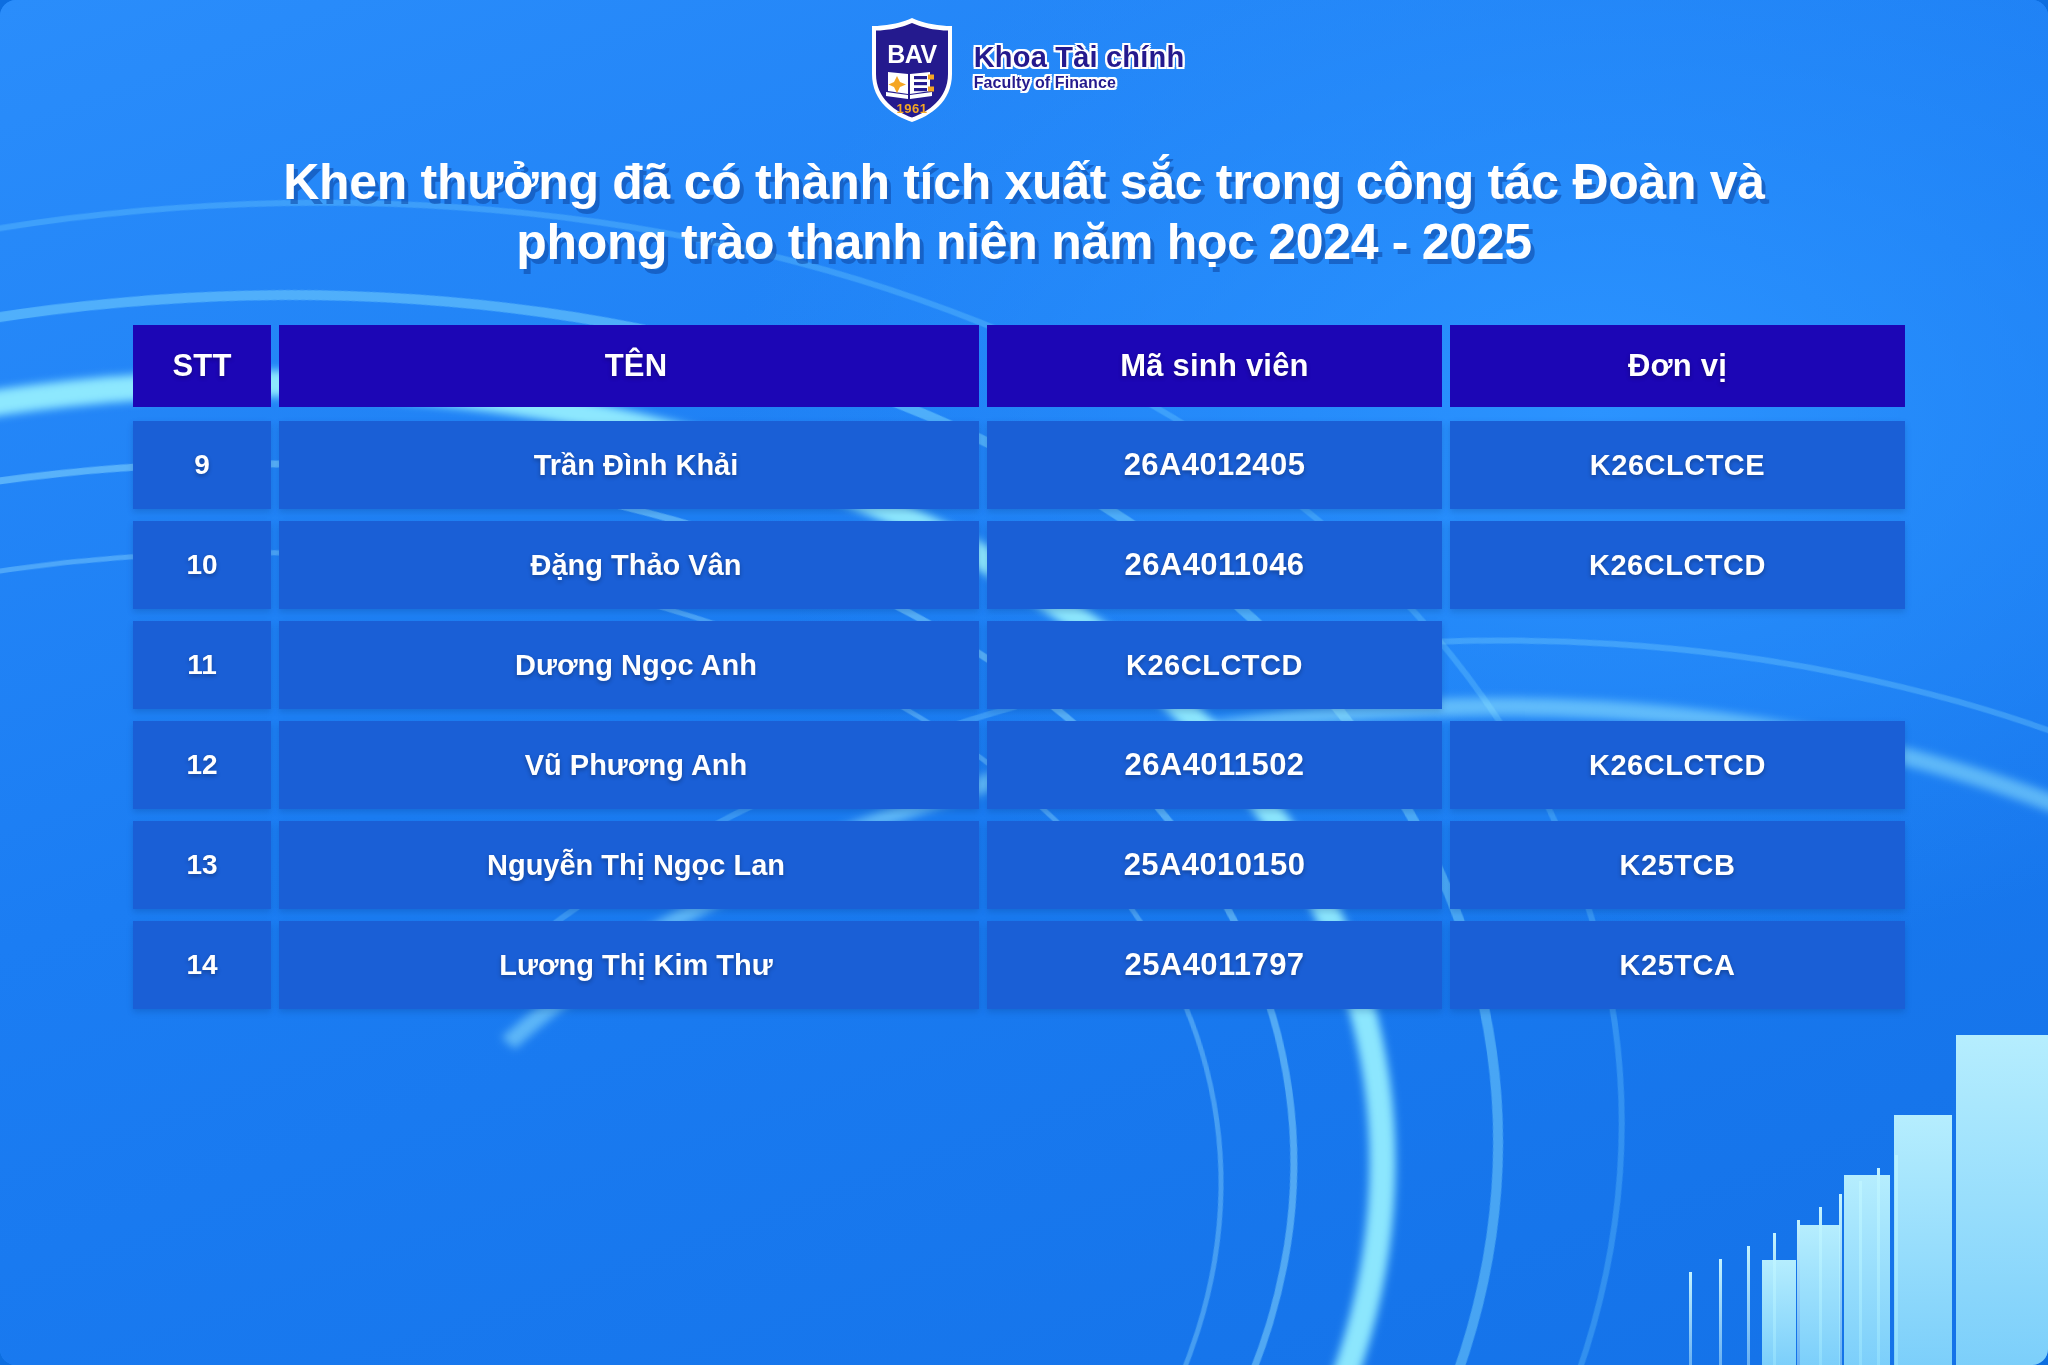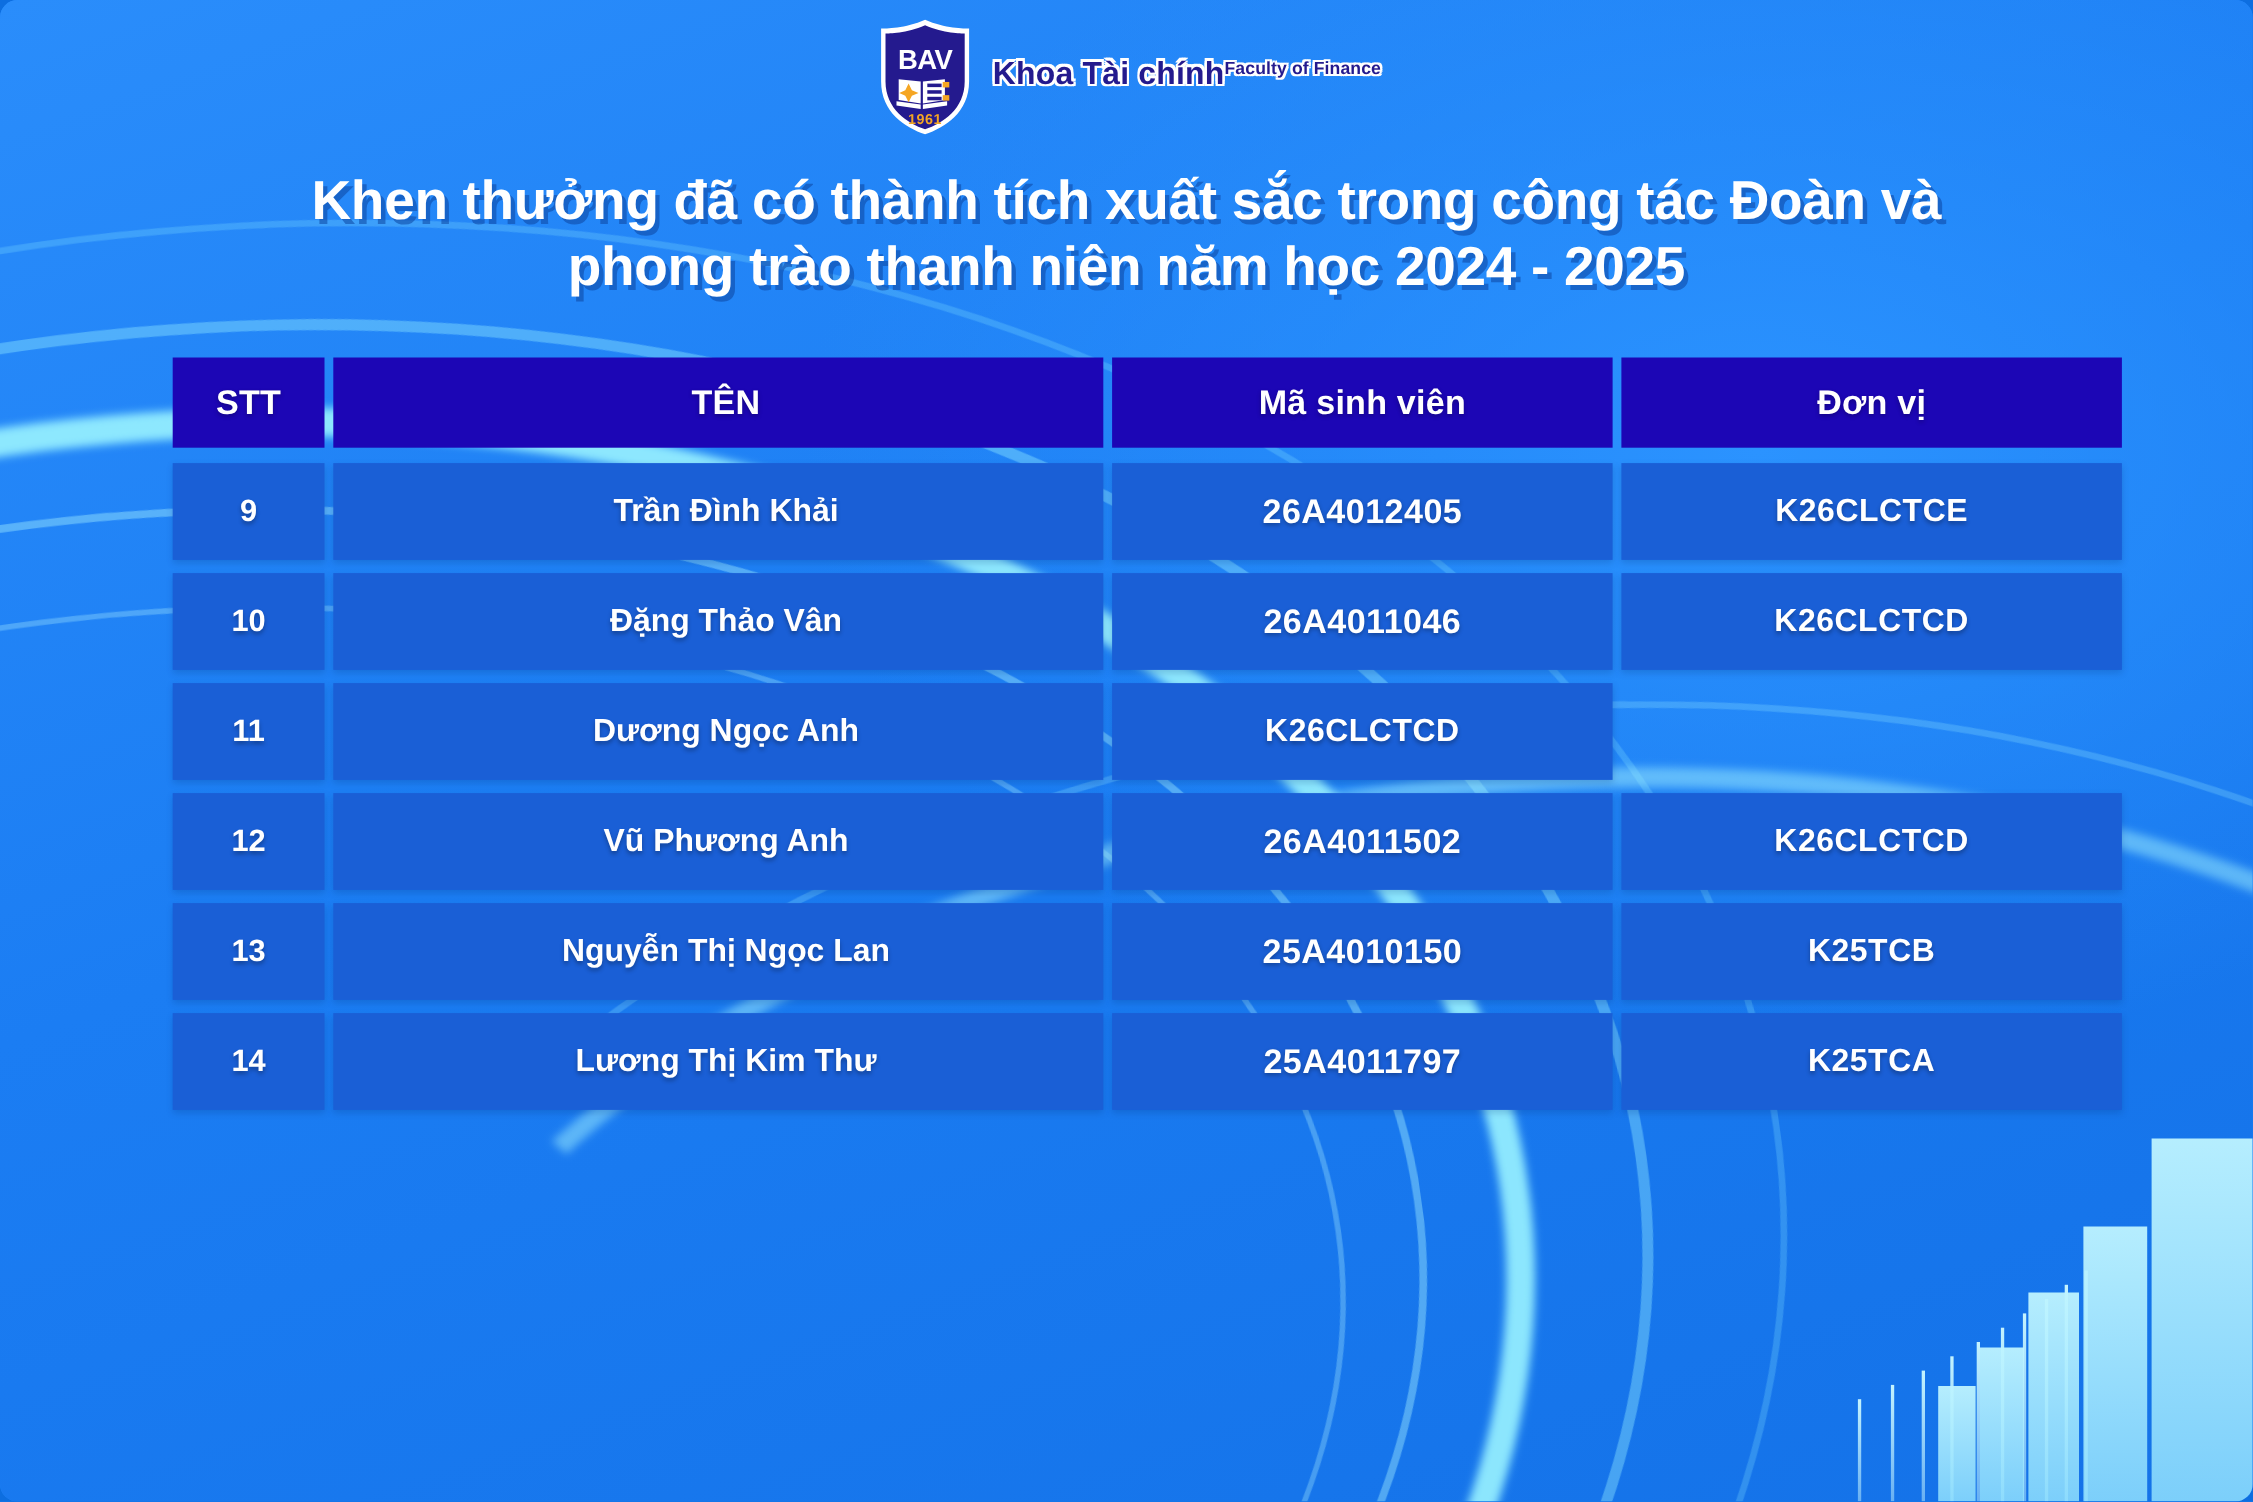--- a/index.html
+++ b/index.html
@@ -82,21 +82,21 @@
     gap: 14px;
   }
   .shield {
     position: relative;
     width: 96px;
     height: 108px;
     flex: none;
   }
   .logo-text {
     display: flex;
-    flex-direction: row;
+    flex-direction: column;
     justify-content: center;
     line-height: 1.05;
     padding-bottom: 6px;
   }
   .logo-title {
     font-size: 29px;
     font-weight: bold;
     color: #241a8e;
     letter-spacing: 0.2px;
     text-shadow:
@@ -134,21 +134,20 @@
   .table {
     position: absolute;
     left: 133px;
     top: 325px;
     width: 1782px;
   }
   .row {
     display: flex;
     gap: 8px;
     margin-bottom: 11px;
-    margin-left: 24px;
   }
   .cell {
     display: flex;
     align-items: center;
     justify-content: center;
     text-align: center;
     color: #ffffff;
     font-weight: bold;
     box-sizing: border-box;
     padding: 4px 10px;

